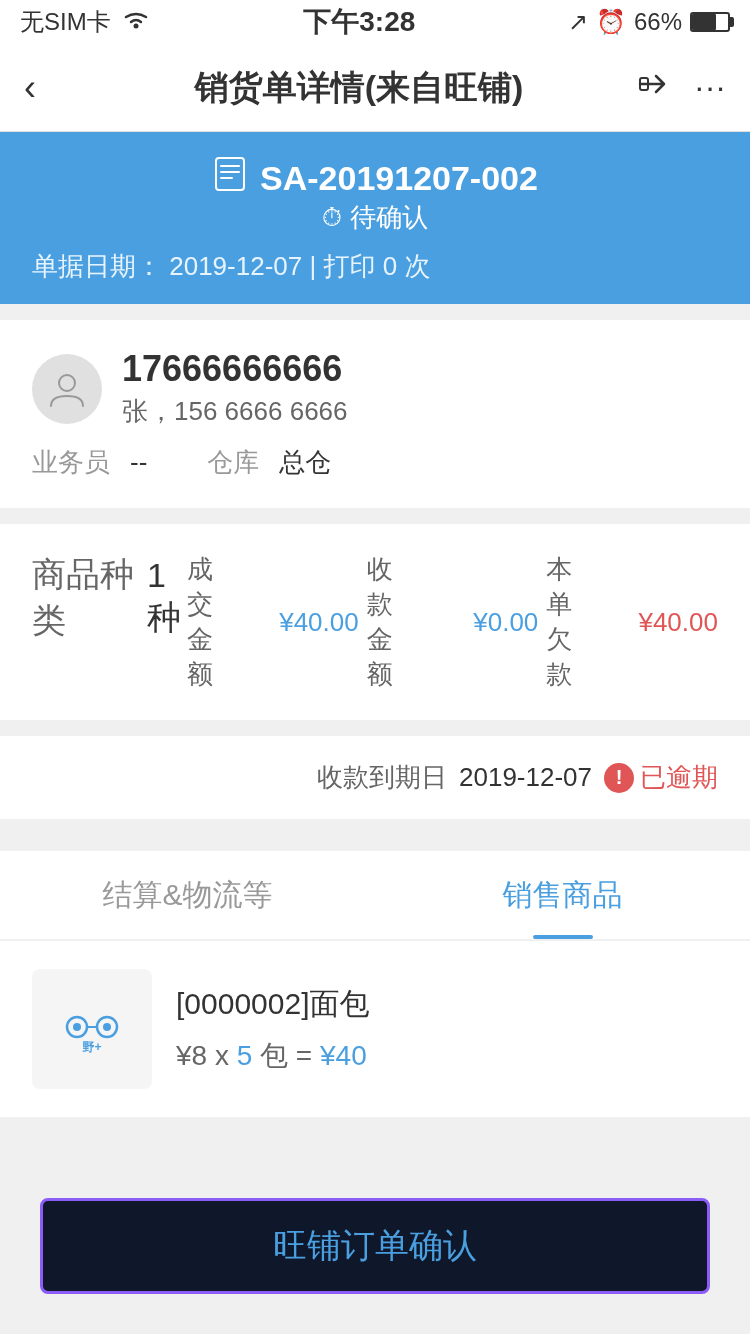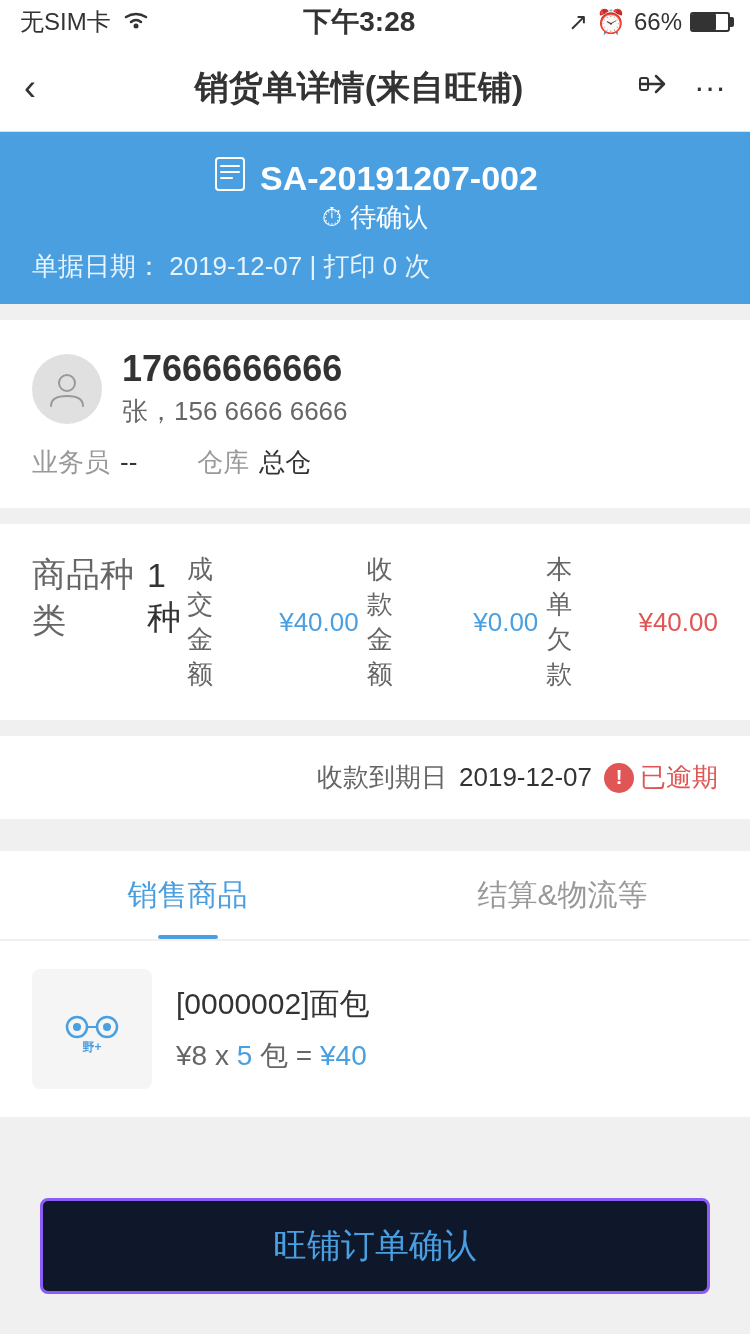--- a/index.html
+++ b/index.html
@@ -162,21 +162,21 @@
     .customer-meta {
       display: flex;
       align-items: center;
       gap: 60px;
       font-size: 26px;
       color: #666;
     }
     .meta-item {
       display: flex;
       align-items: center;
-      gap: 10px;
+      gap: 20px;
     }
     .meta-label { color: #999; }
     .meta-value { color: #333; }
 
     
     .summary-card {
       background: #fff;
       padding: 28px 32px;
       margin-bottom: 16px;
       display: flex;
@@ -457,26 +457,26 @@
   <div class="overdue-badge">
     <span class="overdue-icon">!</span>
     <span>已逾期</span>
   </div>
 </div>
 
 <div class="divider"></div>
 
 <div class="tabs-container">
   <div class="tabs-row">
+    <div class="tab-item inactive">
+      <span>结算&amp;物流等</span>
+    </div>
     <div class="tab-item active">
       <span>销售商品</span>
       <div class="tab-underline"></div>
-    </div>
-    <div class="tab-item inactive">
-      <span>结算&amp;物流等</span>
     </div>
   </div>
 </div>
 
 <div class="product-card">
   <div class="product-thumb">
     <svg width="70" height="60" viewBox="0 0 70 60" fill="none">
       <circle cx="20" cy="28" r="10" stroke="#4a9fe0" stroke-width="2.5" fill="none"></circle>
       <circle cx="20" cy="28" r="4" fill="#4a9fe0"></circle>
       <circle cx="50" cy="28" r="10" stroke="#4a9fe0" stroke-width="2.5" fill="none"></circle>

